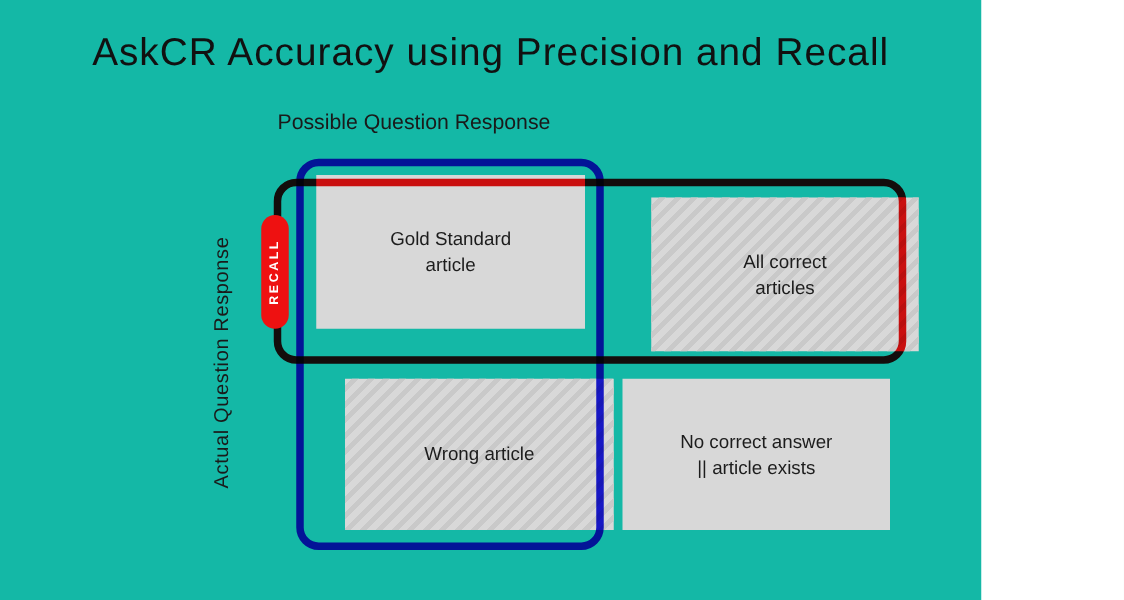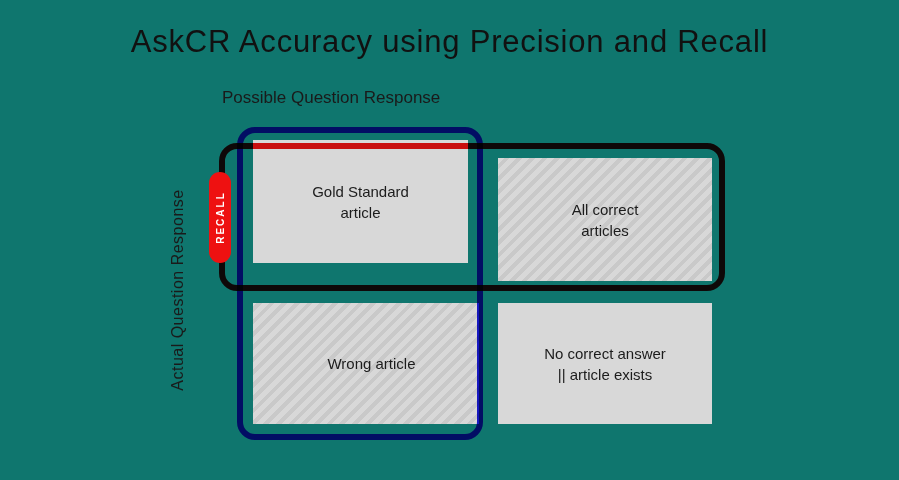--- a/index.html
+++ b/index.html
@@ -3,23 +3,23 @@
 <meta charset="utf-8">
 <style>
   html, body {
     margin: 0;
     padding: 0;
     background: #ffffff;
     font-family: "Liberation Sans", sans-serif;
   }
   #canvas {
     position: relative;
-    width: 899px;
+    width: 785px;
     height: 480px;
-    background: #0f766e;
+    background: #14b8a6;
     overflow: hidden;
   }
   .page-title {
     position: absolute;
     left: 0;
     right: 0;
     top: 24px;
     text-align: center;
     font-size: 31px;
     letter-spacing: 0.8px;
@@ -63,24 +63,25 @@
     white-space: pre-line;
   }
   .cell.hatched {
     background-image: repeating-linear-gradient(
       -45deg,
       rgba(0,0,0,0) 0px,
       rgba(0,0,0,0) 5px,
       #c9c9c9 5px,
       #c9c9c9 9px
     );
+    margin-left: 23px;
   }
   .cell-tl { left: 253px; top: 140px; width: 215px; height: 123px; }
   .cell-tr { left: 498px; top: 158px; width: 214px; height: 123px; }
-  .cell-bl { left: 253px; top: 303px; width: 215px; height: 121px; padding-left: 11px; }
+  .cell-bl { left: 253px; top: 303px; width: 215px; height: 121px; }
   .cell-br { left: 498px; top: 303px; width: 214px; height: 121px; }
 
   .precision-outline {
     position: absolute;
     left: 237px;
     top: 127px;
     width: 246px;
     height: 313px;
     border: 6px solid #1b1be8;
     border-radius: 18px;

